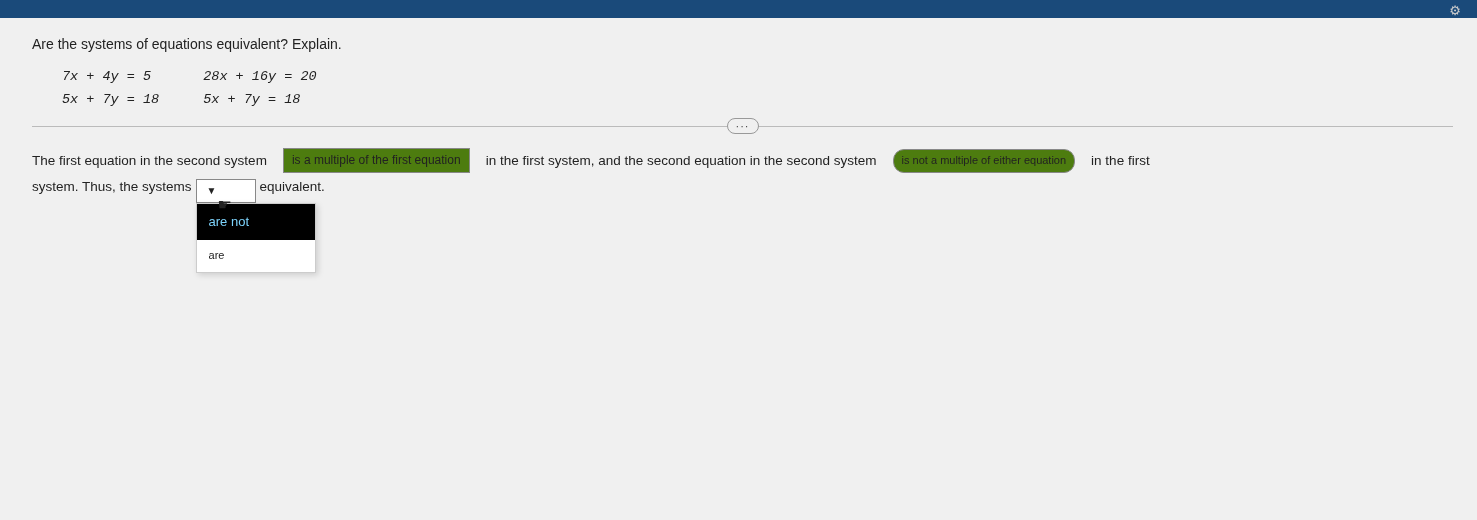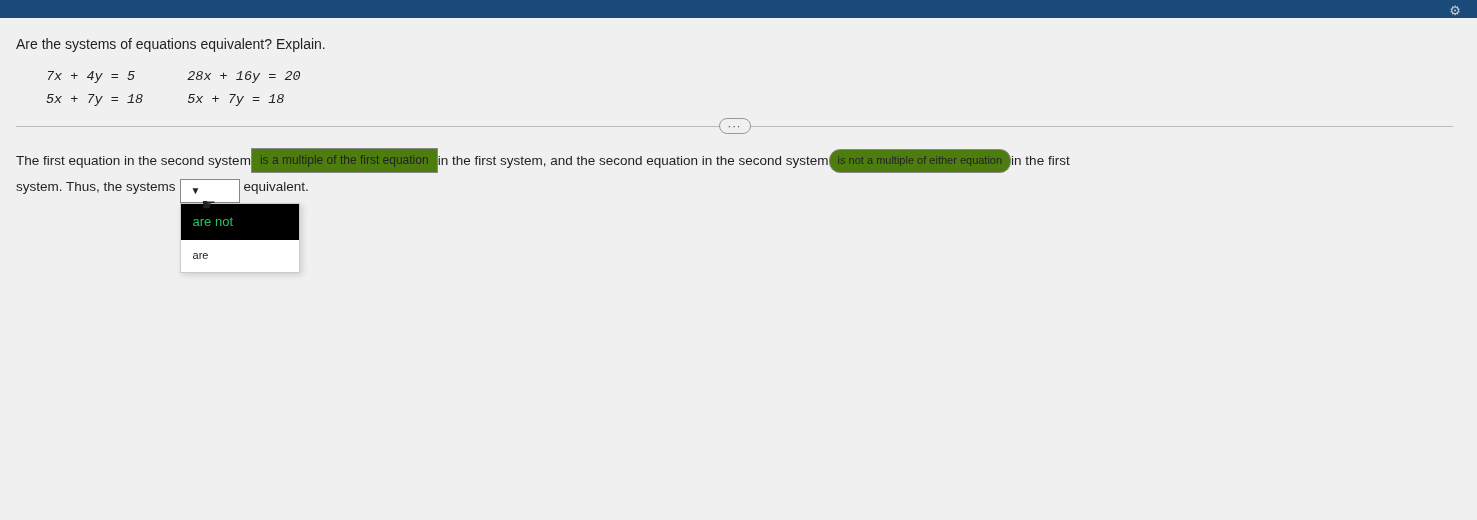--- a/index.html
+++ b/index.html
@@ -39,21 +39,21 @@
       font-size: 13px;
     }
 
     .main-content {
       position: absolute;
       top: 18px;
       left: 0;
       right: 0;
       bottom: 0;
       background-color: #f0f0f0;
-      padding: 18px 24px 0 16px;
+      padding: 18px 24px 0 32px;
     }
 
     .question-title {
       font-size: 14px;
       color: #222;
       margin-bottom: 14px;
     }
 
     .systems-container {
       display: flex;
@@ -107,21 +107,21 @@
       font-size: 13.5px;
       color: #222;
       line-height: 1.8;
       margin-top: 4px;
     }
 
     .sentence-line-1 {
       display: flex;
       align-items: center;
       flex-wrap: nowrap;
-      gap: 0;
+      gap: 16px;
       margin-bottom: 2px;
     }
 
     .sentence-line-2 {
       display: flex;
       align-items: flex-start;
       gap: 4px;
     }
 
     .inline-box {
@@ -162,21 +162,21 @@
       left: 0;
       background: #fff;
       border: 1px solid #ccc;
       z-index: 10;
       min-width: 120px;
       box-shadow: 2px 2px 6px rgba(0,0,0,0.15);
     }
 
     .dropdown-menu .selected-item {
       background: #000;
-      color: #22c55e;
+      color: #7dd3fc;
       padding: 6px 12px;
       font-size: 13px;
     }
 
     .dropdown-menu .menu-item {
       padding: 6px 12px;
       font-size: 11px;
       color: #222;
       cursor: pointer;
     }

